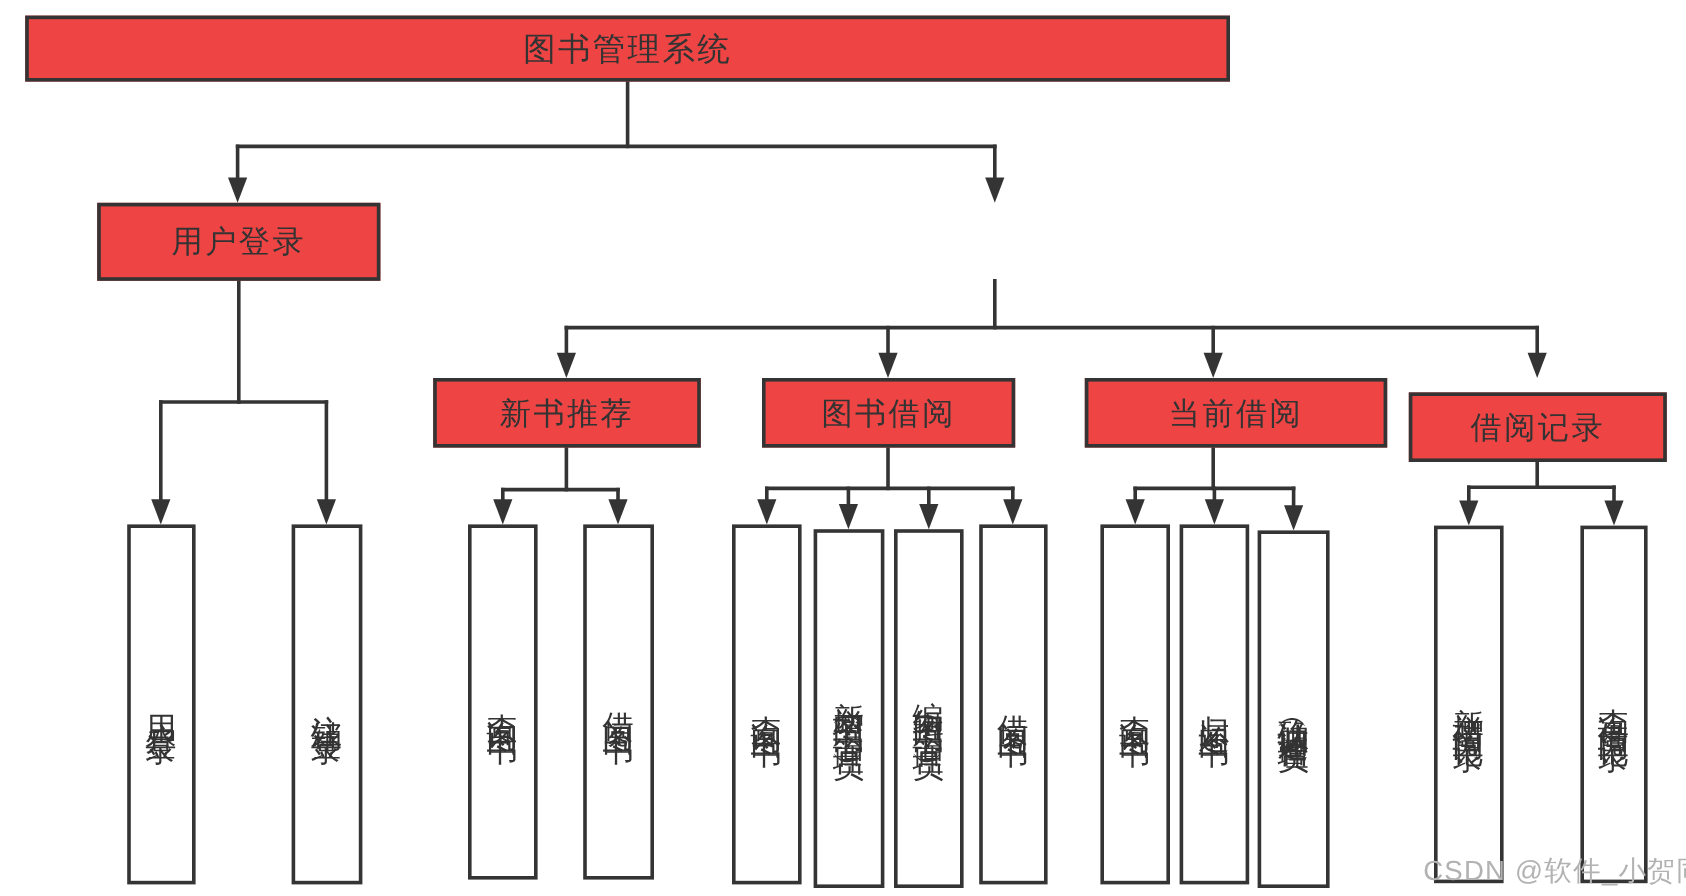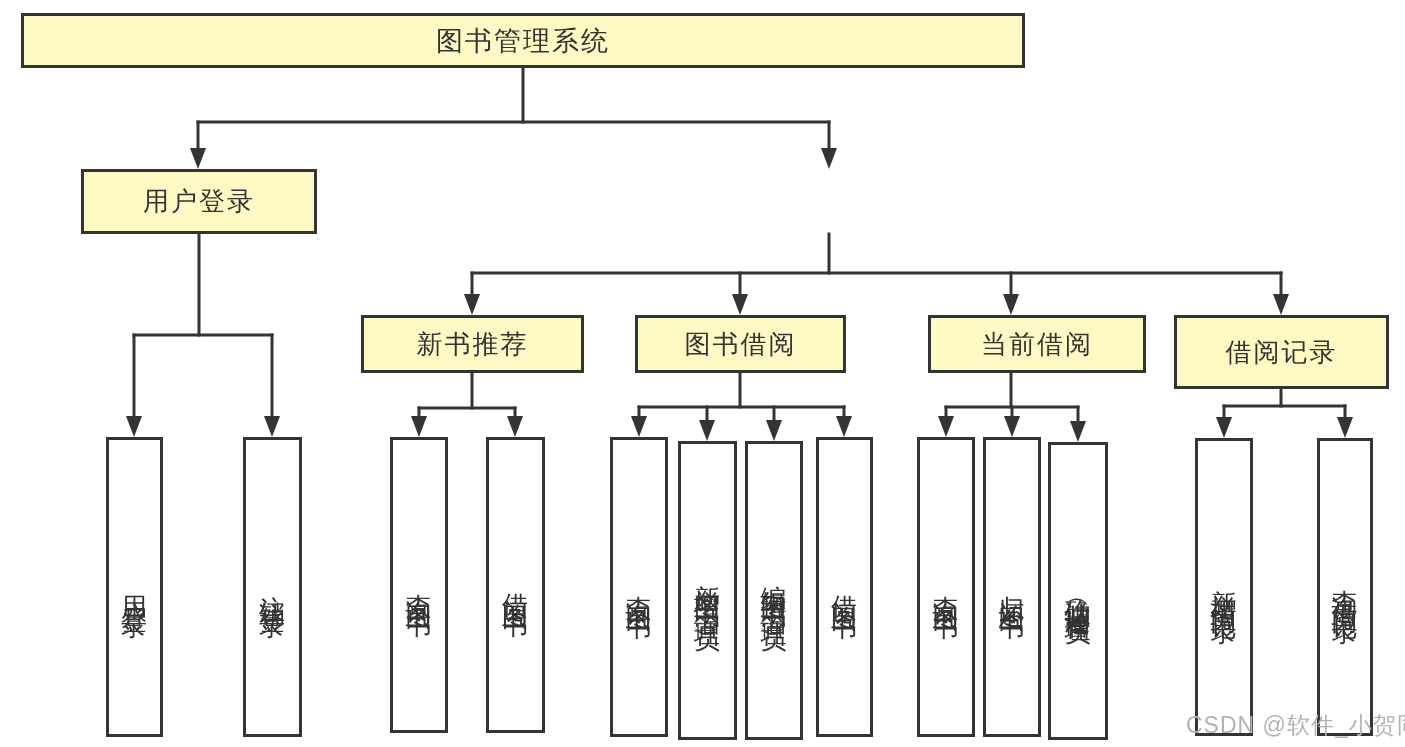--- a/index.html
+++ b/index.html
@@ -9,21 +9,21 @@
     --background:#ffffff;
   }
   *{margin:0;padding:0;box-sizing:border-box;}
   html,body{width:1405px;height:747px;background:var(--background);overflow:hidden;}
   body{position:relative;font-family:"Liberation Sans","DejaVu Sans",sans-serif;color:var(--text);}
   #stage{position:absolute;left:0;top:0;width:1405px;height:747px;}
   svg.wires{position:absolute;left:0;top:0;z-index:0;}
   svg.wires line{stroke:var(--line);stroke-width:3;stroke-linecap:square;}
   svg.wires polygon{fill:var(--line);}
   .box{
-    position:absolute;z-index:1;background:#fef9c3;border:3px solid var(--line);
+    position:absolute;z-index:1;background:#ef4444;border:3px solid var(--line);
     display:flex;align-items:center;justify-content:center;
     font-size:26px;letter-spacing:2px;color:var(--text);white-space:nowrap;
   }
   .box.root{font-size:27px;}
   .vbox{
     position:absolute;z-index:1;background:#fff;border:3px solid var(--line);
     display:flex;align-items:center;justify-content:center;
   }
   .vbox .vlabel{
     writing-mode:vertical-rl;text-orientation:mixed;
@@ -122,24 +122,24 @@
   <div class="box" style="left:81px;top:169px;width:236px;height:65px;">
     <span>用户登录</span>
   </div>
 
   <div class="box" style="left:361px;top:315px;width:223px;height:58px;">
     <span>新书推荐</span>
   </div>
   <div class="box" style="left:635px;top:315px;width:211px;height:58px;">
     <span>图书借阅</span>
   </div>
-  <div class="box" style="left:928px;top:315px;width:218px;height:58px;">
+  <div class="box" style="left:904px;top:315px;width:252px;height:58px;">
     <span>当前借阅</span>
   </div>
-  <div class="box" style="left:1174px;top:315px;width:215px;height:74px;">
+  <div class="box" style="left:1174px;top:327px;width:215px;height:58px;">
     <span>借阅记录</span>
   </div>
 
   <div class="vbox" style="left:106px;top:437px;width:57px;height:300px;">
     <span class="vlabel">用户登录</span>
   </div>
   <div class="vbox" style="left:243px;top:437px;width:59px;height:300px;">
     <span class="vlabel">注销登录</span>
   </div>
 

